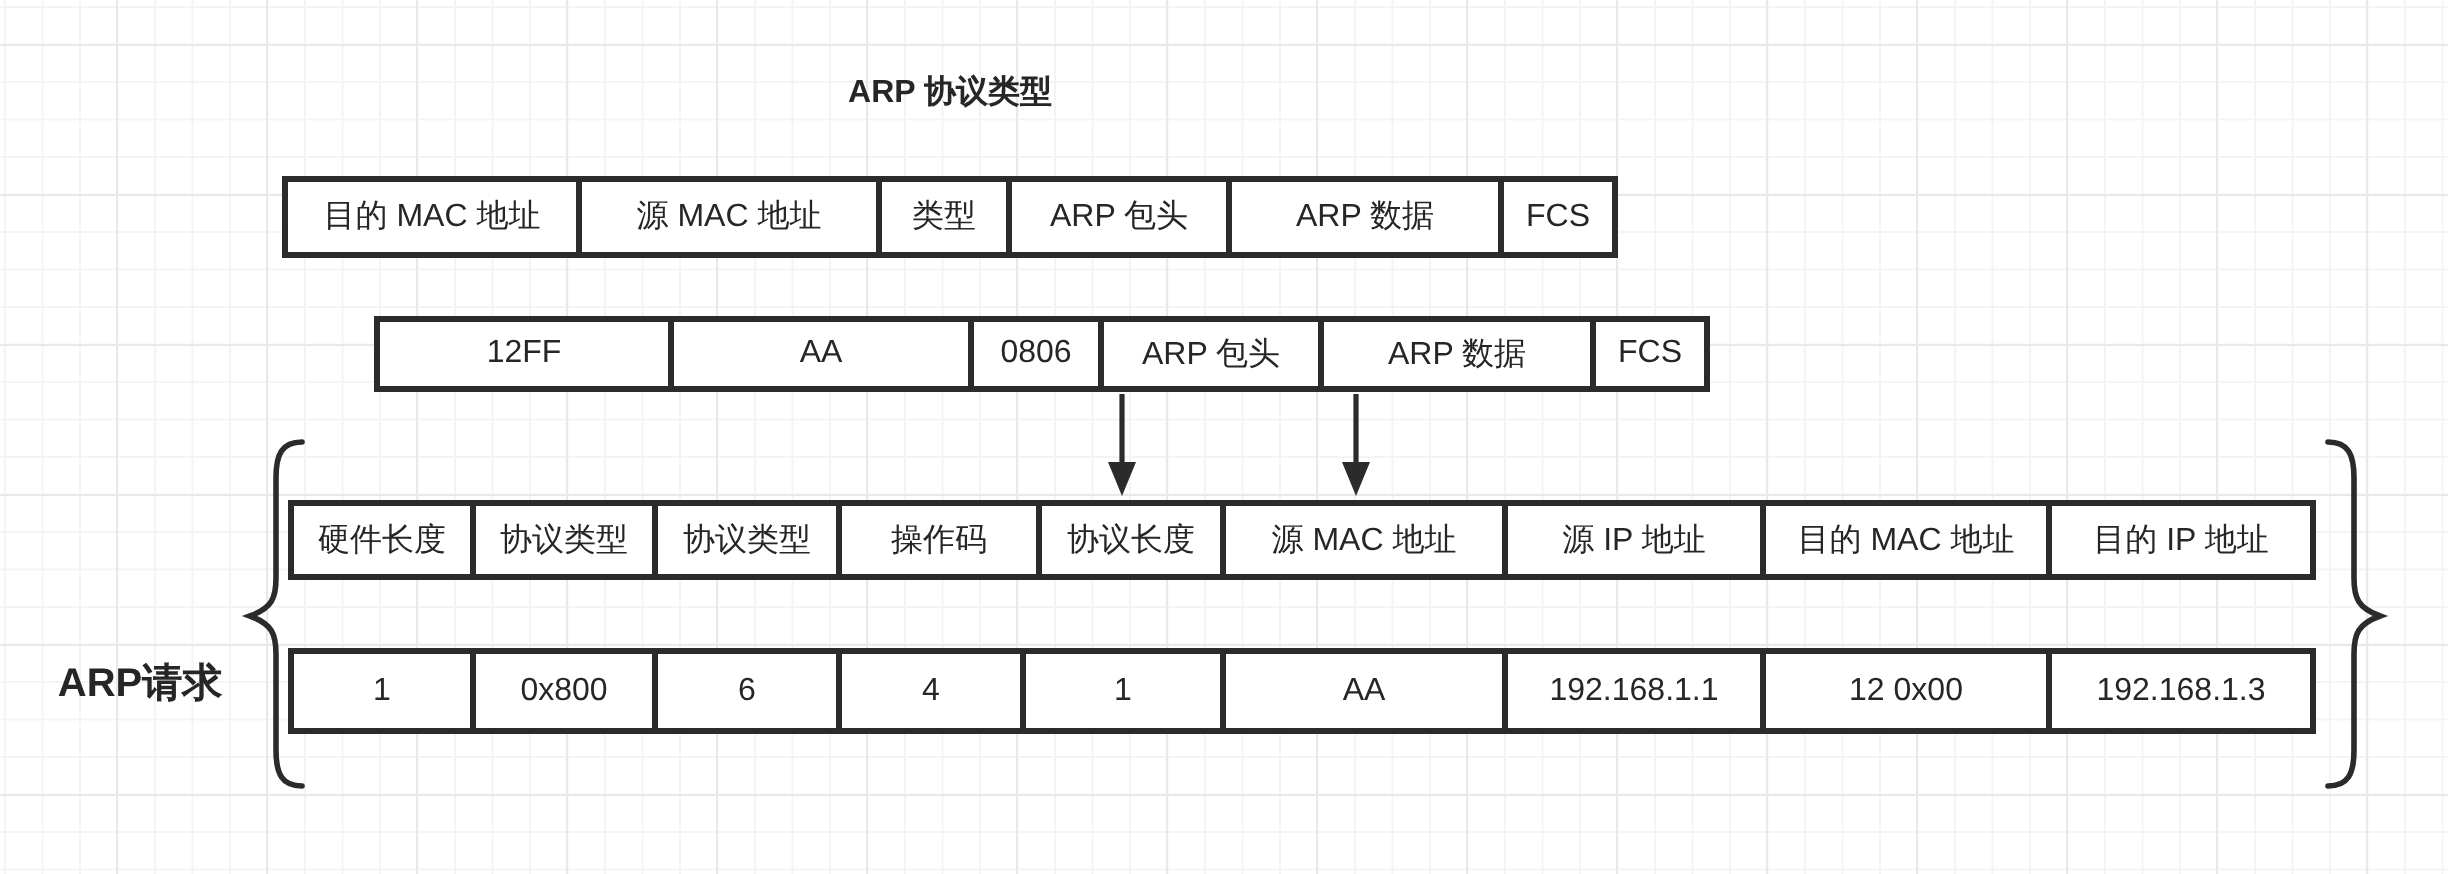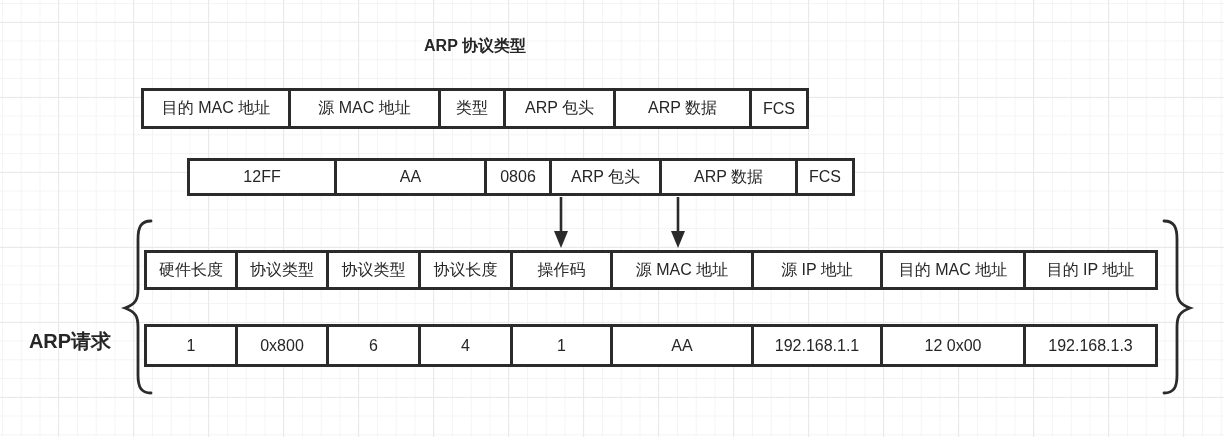--- a/index.html
+++ b/index.html
@@ -85,22 +85,22 @@
     <g>
       <line x1="678" y1="197" x2="678" y2="233" stroke="#2b2b2b" stroke-width="2.6"></line>
       <polygon points="671,231 685,231 678,248" fill="#2b2b2b"></polygon>
     </g>
   </svg>
 
   <div class="row" style="left:144px;top:250px;height:40px;">
     <div class="cell b1">硬件长度</div>
     <div class="cell b2">协议类型</div>
     <div class="cell b3">协议类型</div>
+    <div class="cell b5">操作码</div>
     <div class="cell b4">协议长度</div>
-    <div class="cell b5">操作码</div>
     <div class="cell b6">源 MAC 地址</div>
     <div class="cell b7">源 IP 地址</div>
     <div class="cell b8">目的 MAC 地址</div>
     <div class="cell b9">目的 IP 地址</div>
   </div>
 
   <div class="row" style="left:144px;top:324px;height:43px;">
     <div class="cell b1">1</div>
     <div class="cell b2">0x800</div>
     <div class="cell b3">6</div>

